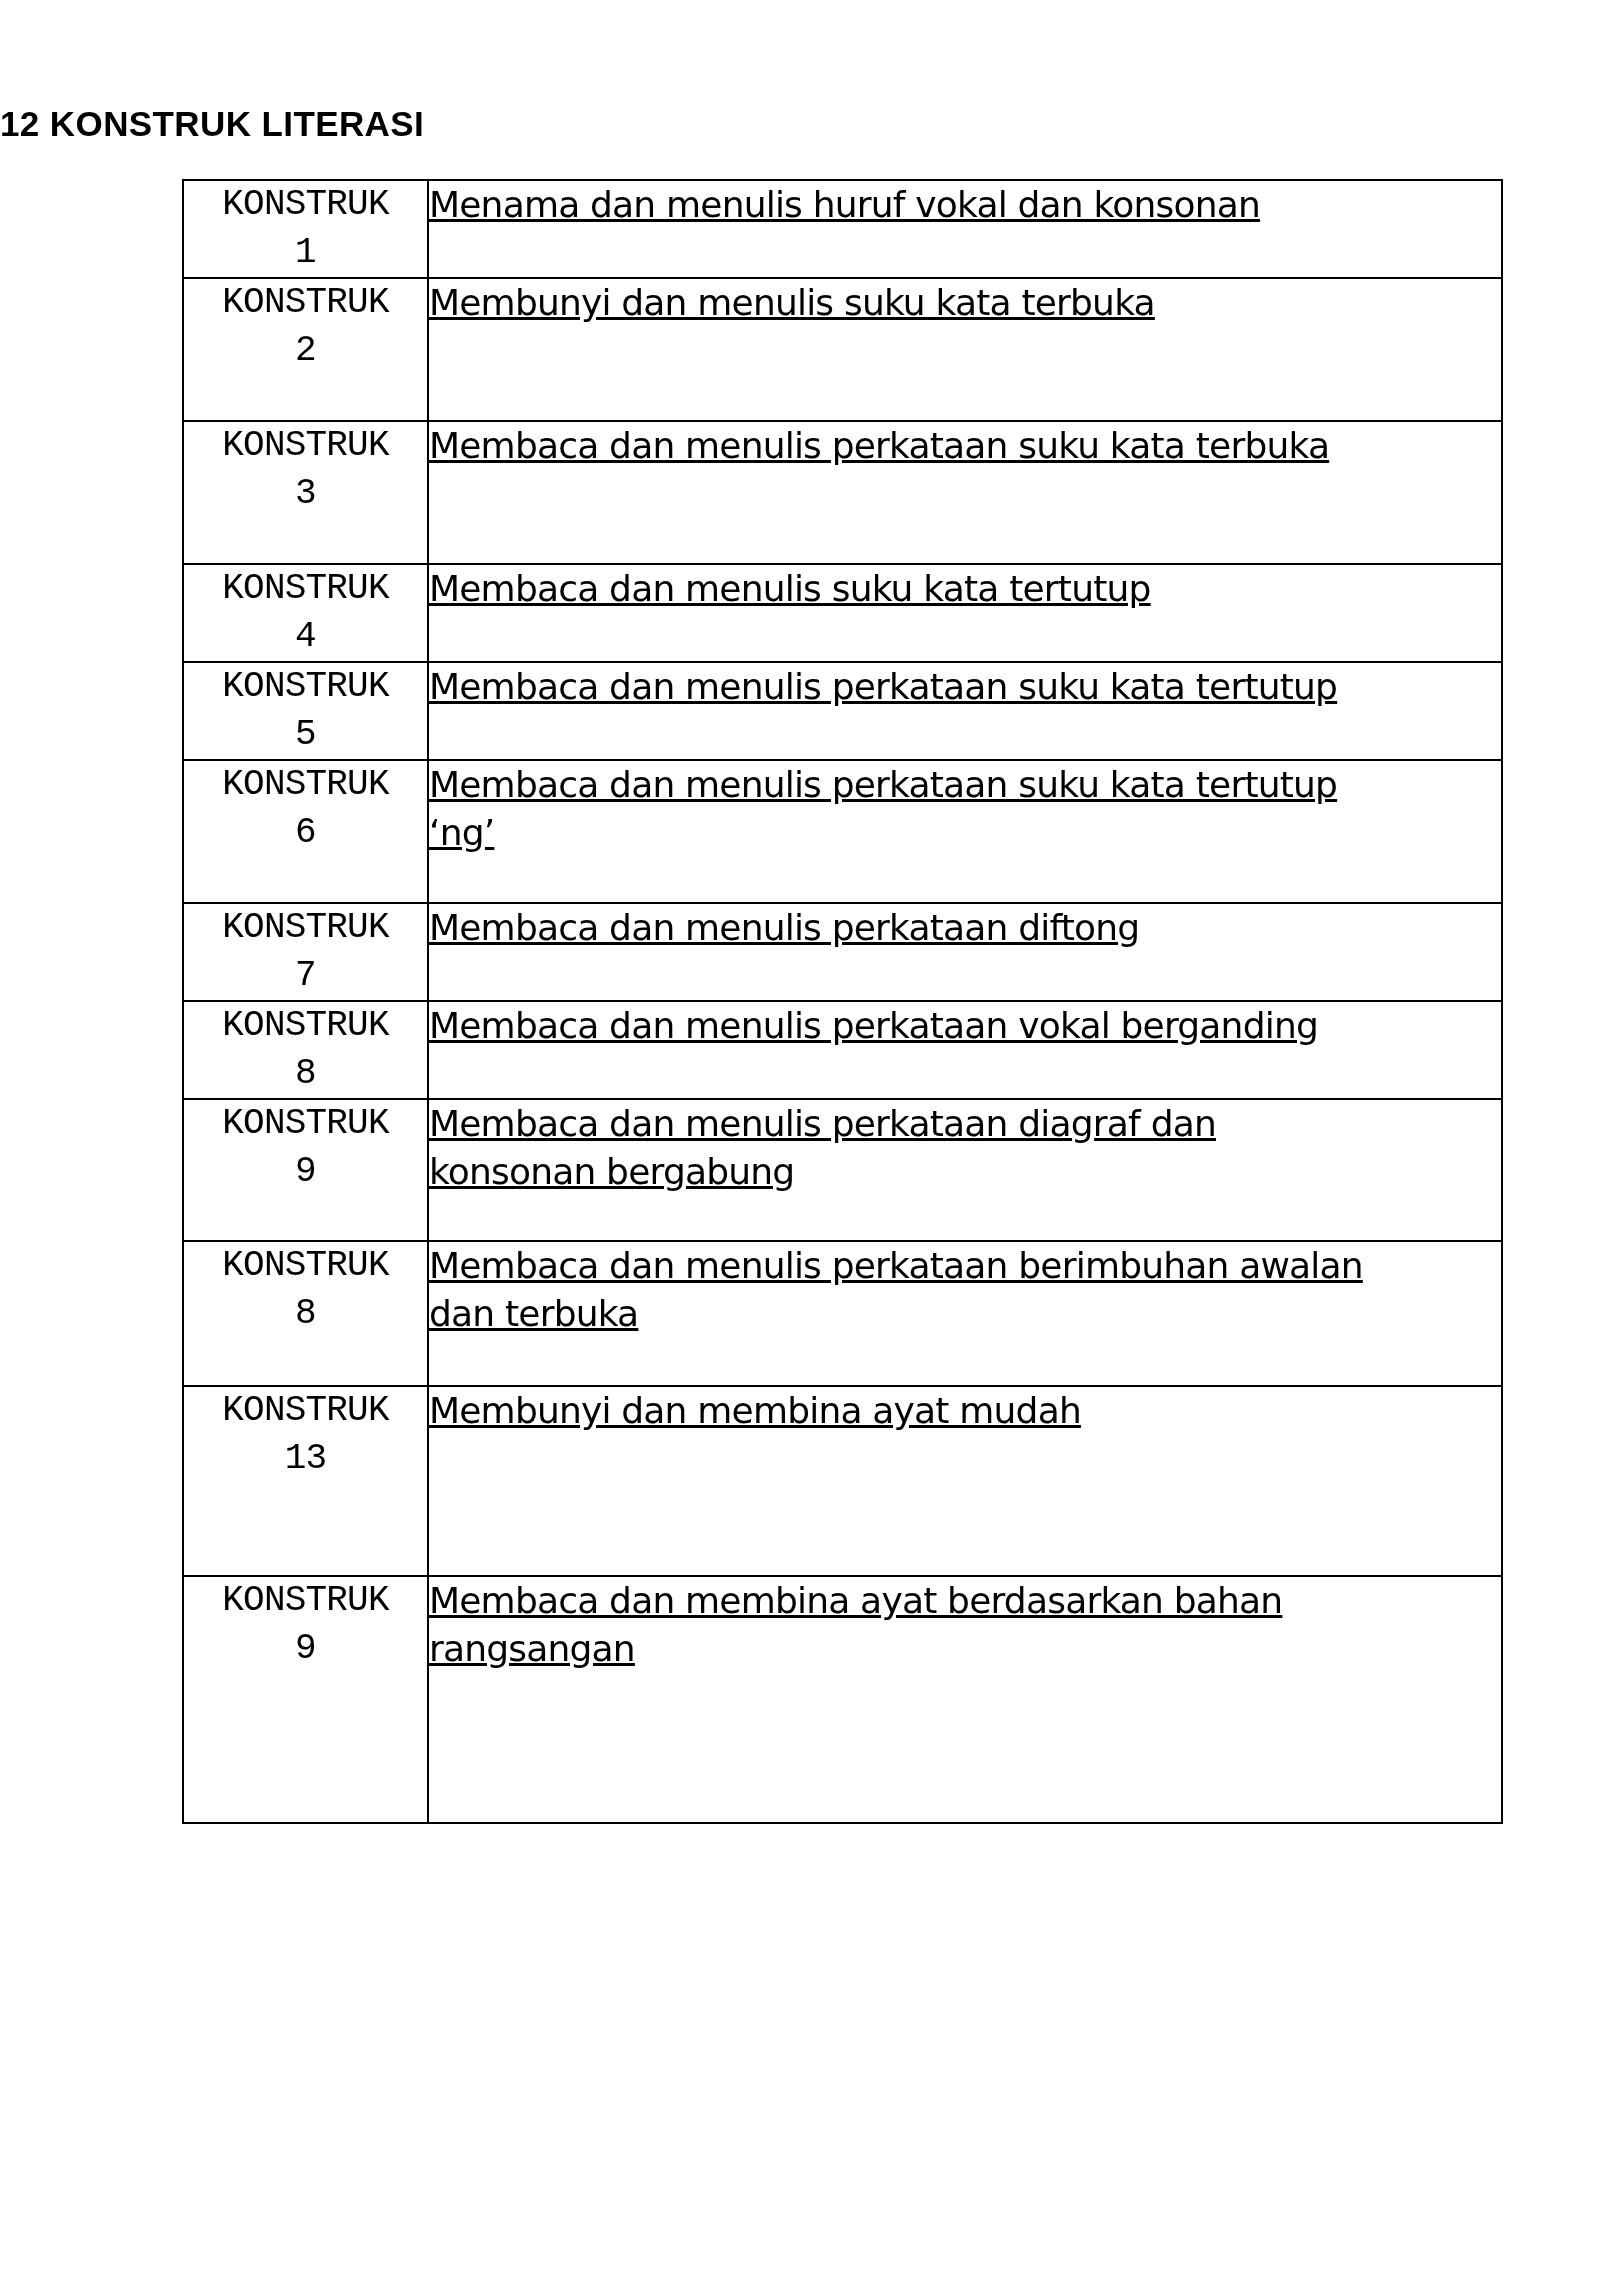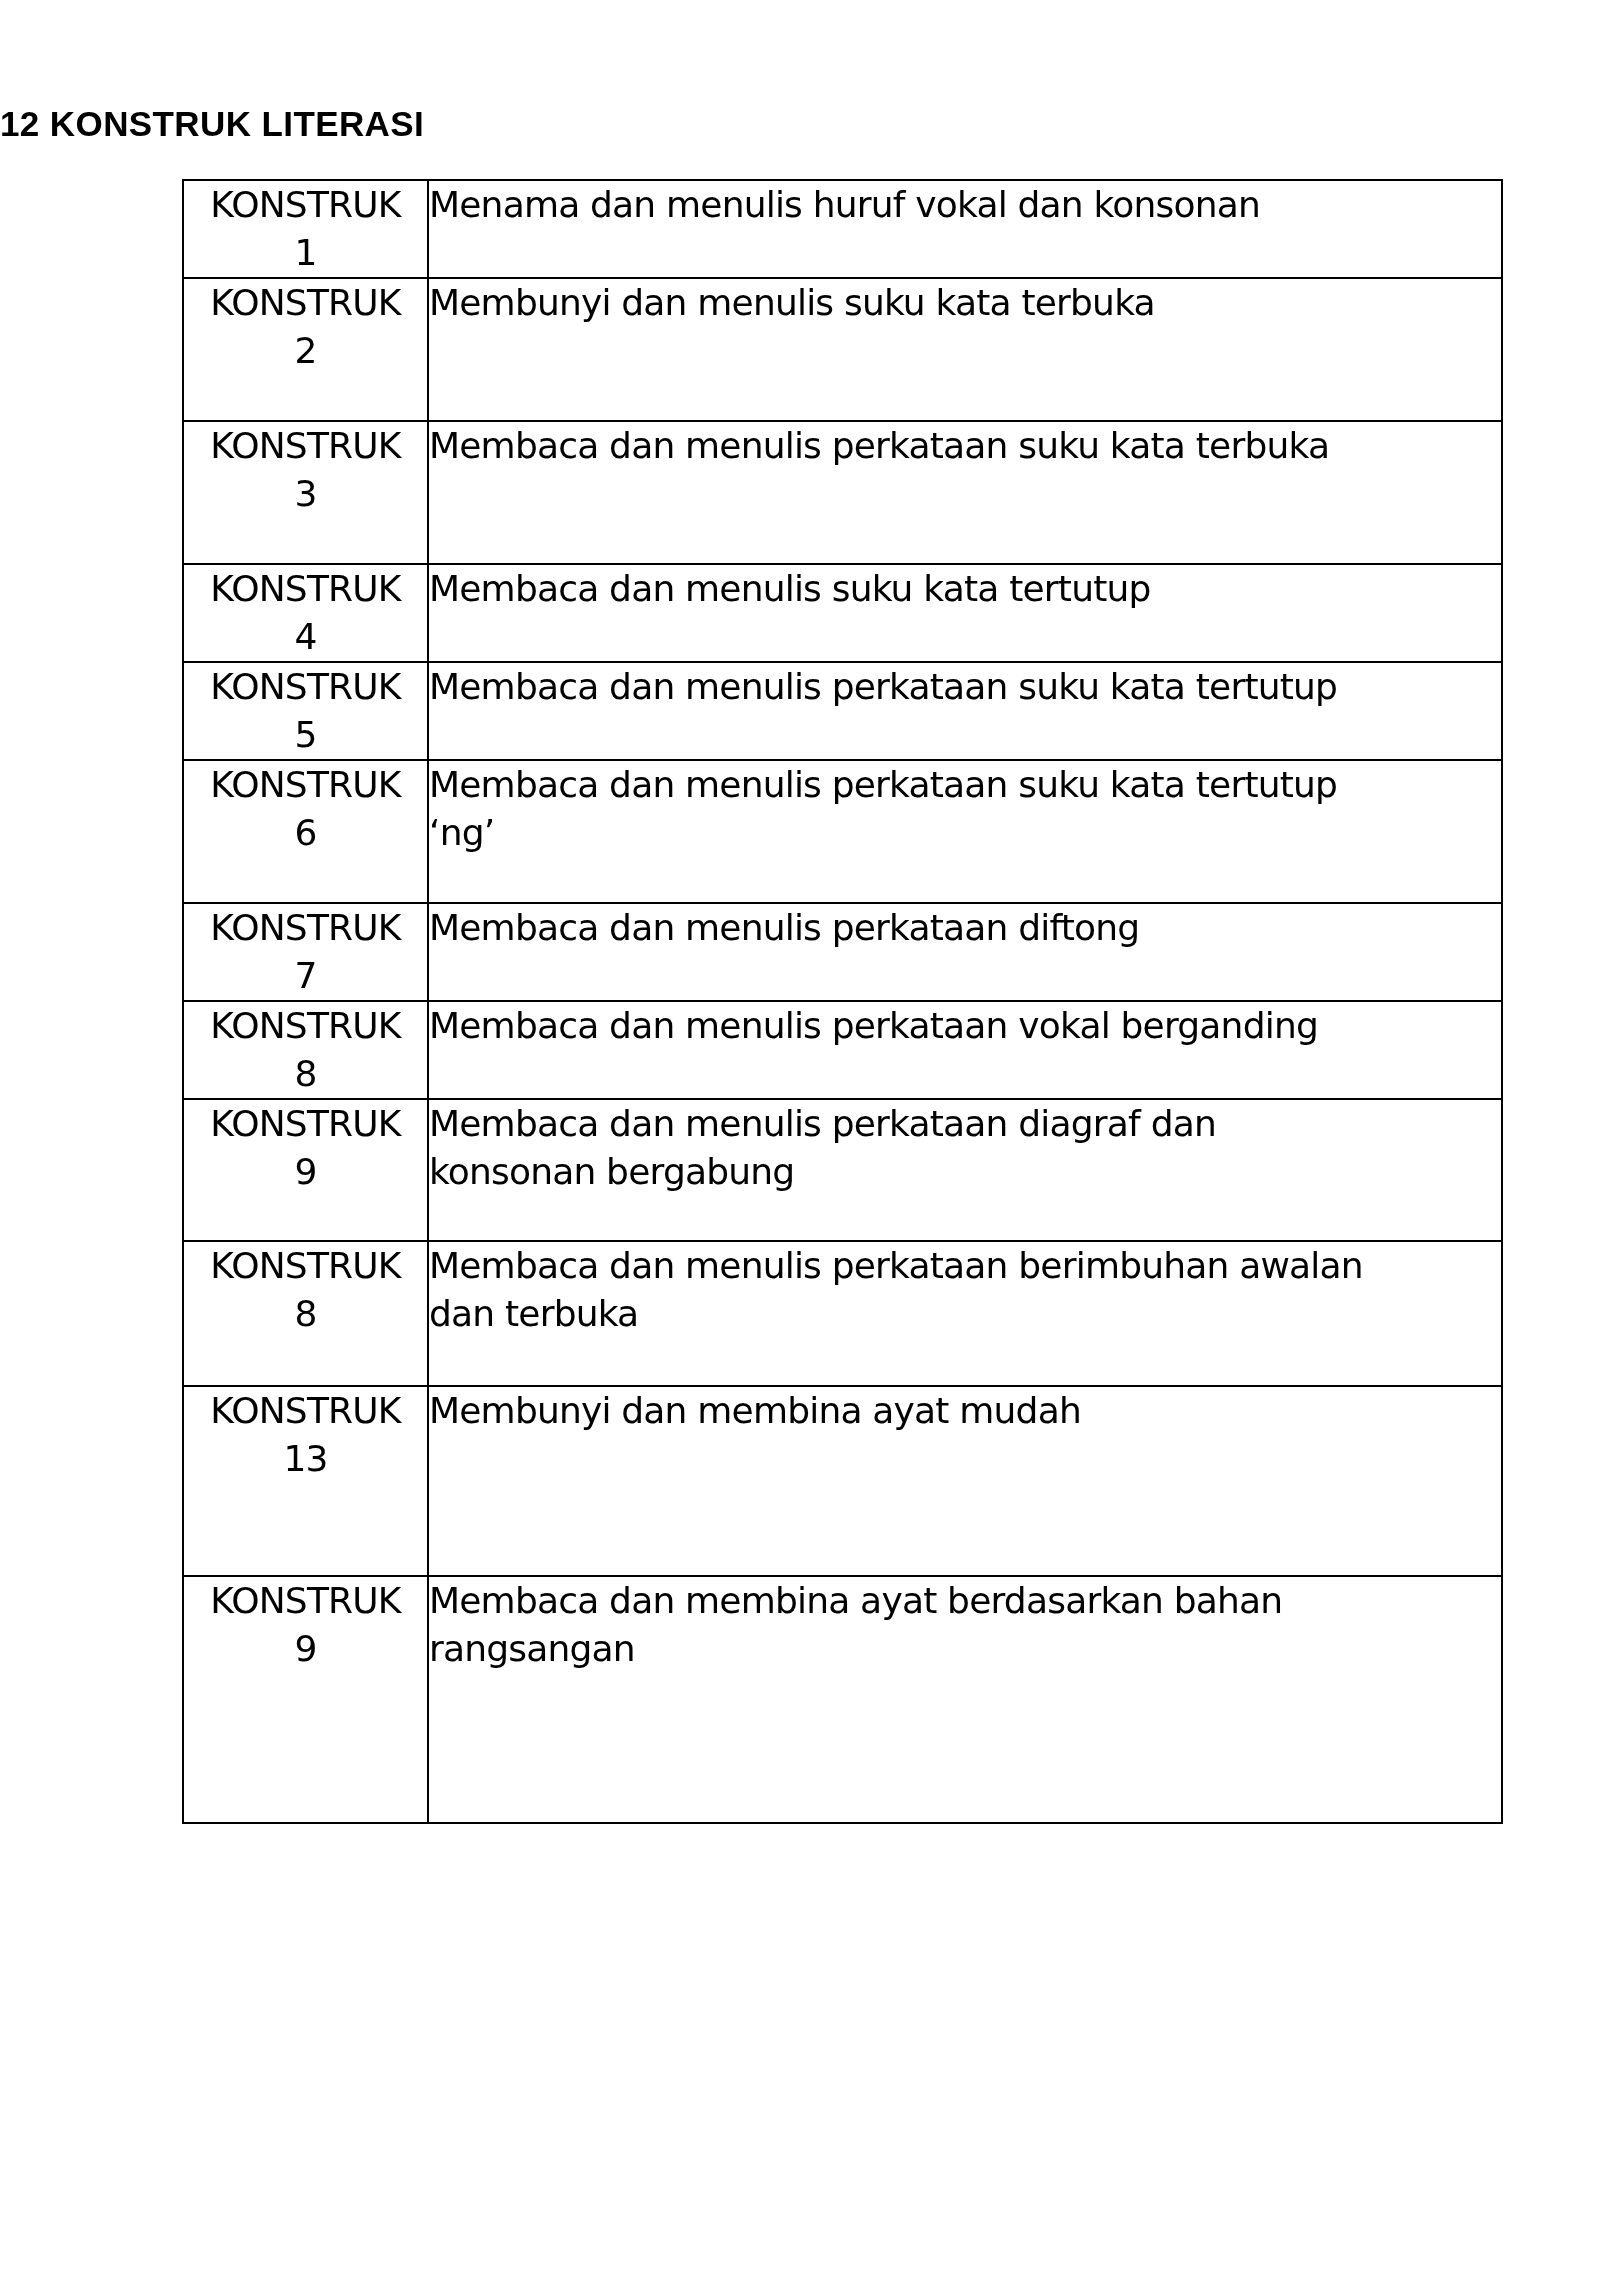--- a/index.html
+++ b/index.html
@@ -47,23 +47,25 @@
       transform-origin: left top;
     }
     td.col-label {
       width: 243px;
       text-align: center;
       padding-top: 1.6px;
     }
     td.col-desc {
       text-align: left;
       padding: 1.6px 8px 0 17.4px;
+      text-decoration: underline;
     }
     .label-word, .label-num {
       display: block;
+      font-family: Liberation Mono, monospace;
     }
     .desc-text {
       display: block;
       white-space: pre-line;
     }
   </style>
 </head>
 <body>
 
 <div class="page-title">12 KONSTRUK LITERASI</div>

